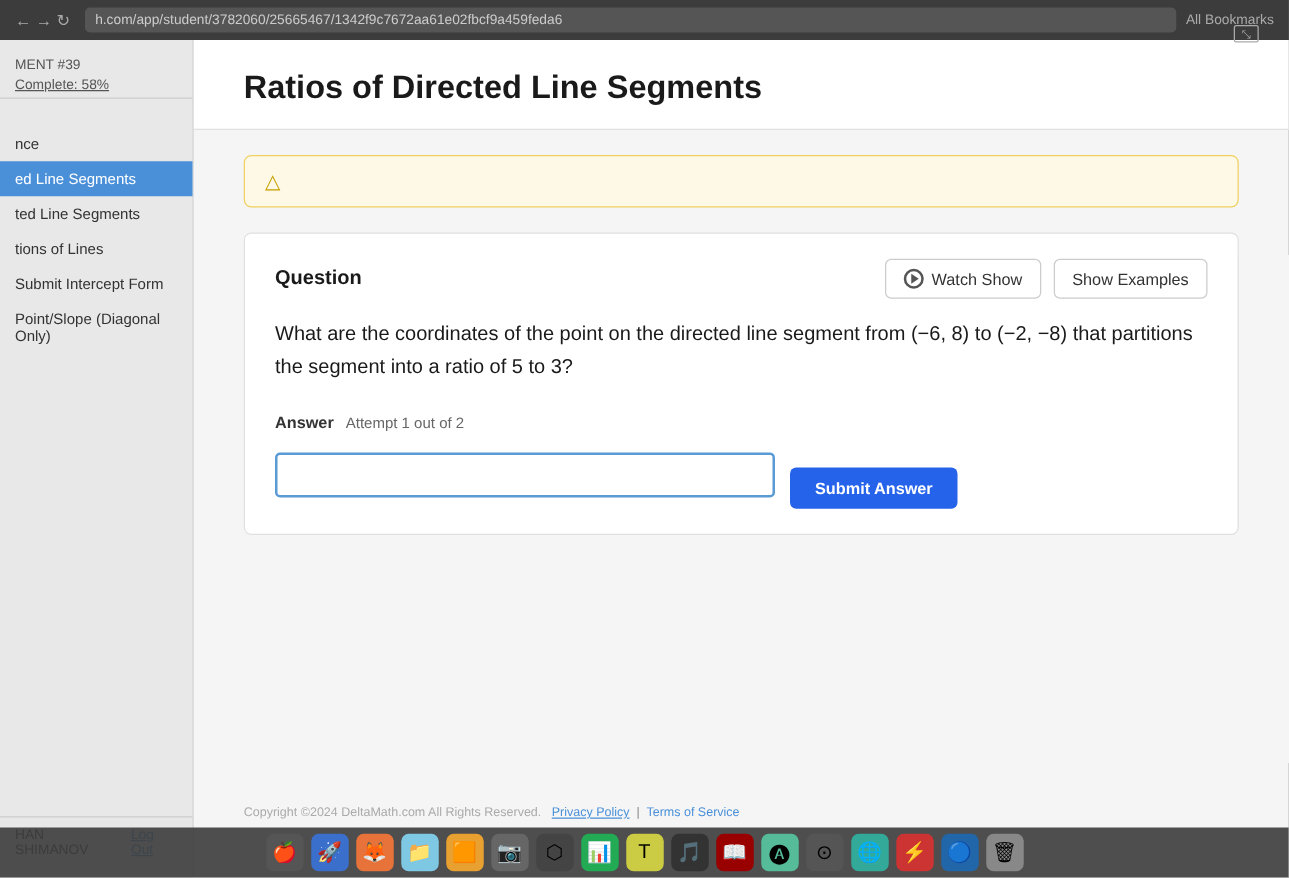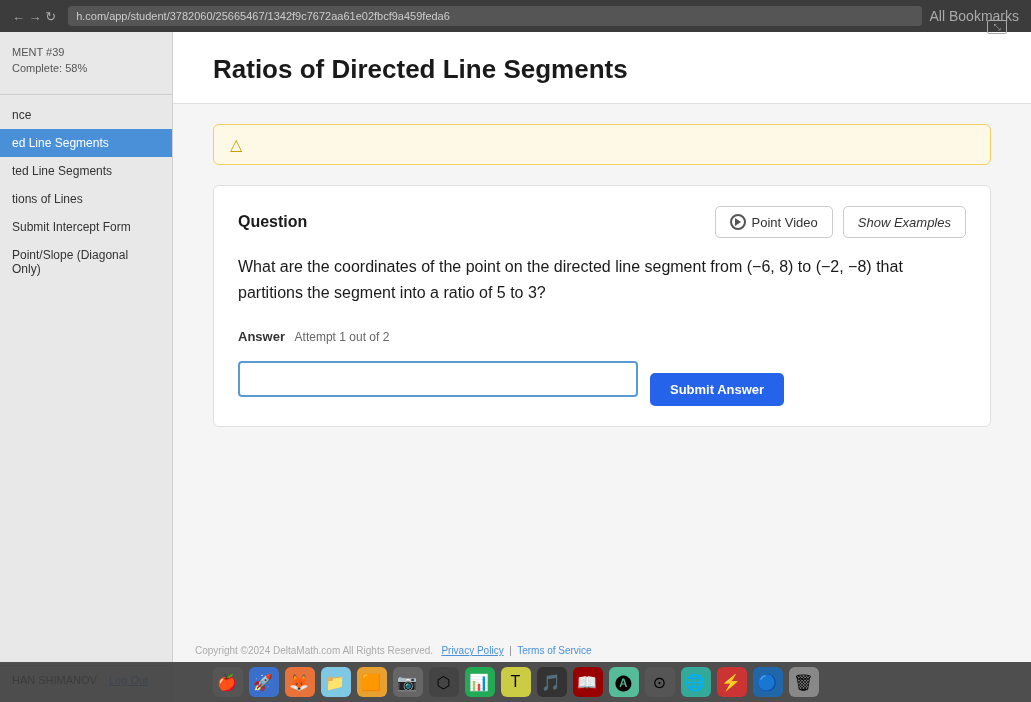--- a/index.html
+++ b/index.html
@@ -33,54 +33,55 @@
       padding: 0 8px;
       color: #ccc;
       font-size: 11px;
       overflow: hidden;
       white-space: nowrap;
       text-align: center;
     }
 
     .browser-bookmark {
       color: #aaa;
-      font-size: 14px;
+      font-size: 11px;
       white-space: nowrap;
     }
 
     
     .main-wrapper {
       display: flex;
       height: calc(702px - 32px);
       background: #f0f0f0;
     }
 
     
     .sidebar {
-      width: 173px;
+      width: 155px;
       background: #e8e8e8;
       border-right: 1px solid #d0d0d0;
       display: flex;
       flex-direction: column;
       padding: 8px 0;
       flex-shrink: 0;
     }
 
     .sidebar-section-label {
       font-size: 11px;
       color: #555;
       padding: 6px 12px 2px;
     }
 
     .sidebar-progress {
       font-size: 11px;
       color: #555;
-      padding: 2px 12px 20px;
+      padding: 2px 12px 4px;
       border-bottom: 1px solid #ccc;
-      margin-bottom: 6px;
+      margin-bottom: 22px;
+      text-decoration: underline;
     }
 
     .sidebar-item {
       padding: 7px 12px;
       font-size: 12px;
       color: #333;
       cursor: pointer;
       border-radius: 0;
     }
 
@@ -215,21 +216,20 @@
     }
 
     .btn-examples {
       border: 1px solid #ccc;
       background: white;
       border-radius: 5px;
       padding: 7px 14px;
       font-size: 13px;
       color: #333;
       cursor: pointer;
-      font-style: italic;
     }
 
     .question-text {
       font-size: 16px;
       color: #1a1a1a;
       line-height: 1.6;
       margin-bottom: 24px;
     }
 
     
@@ -392,21 +392,21 @@
 
       <div class="question-card">
 
         <div class="question-header">
           <span class="question-label">Question</span>
           <div class="header-buttons">
             <button class="btn-watch">
               <div class="play-circle">
                 <div class="play-triangle"></div>
               </div>
-              <span>Point Video</span>
+              <span>Watch Show</span>
             </button>
             <button class="btn-examples">
               <span>Show Examples</span>
             </button>
           </div>
         </div>
 
         <div class="expand-icon">
           <span style="font-size:9px; color:#aaa;">⤡</span>
         </div>

